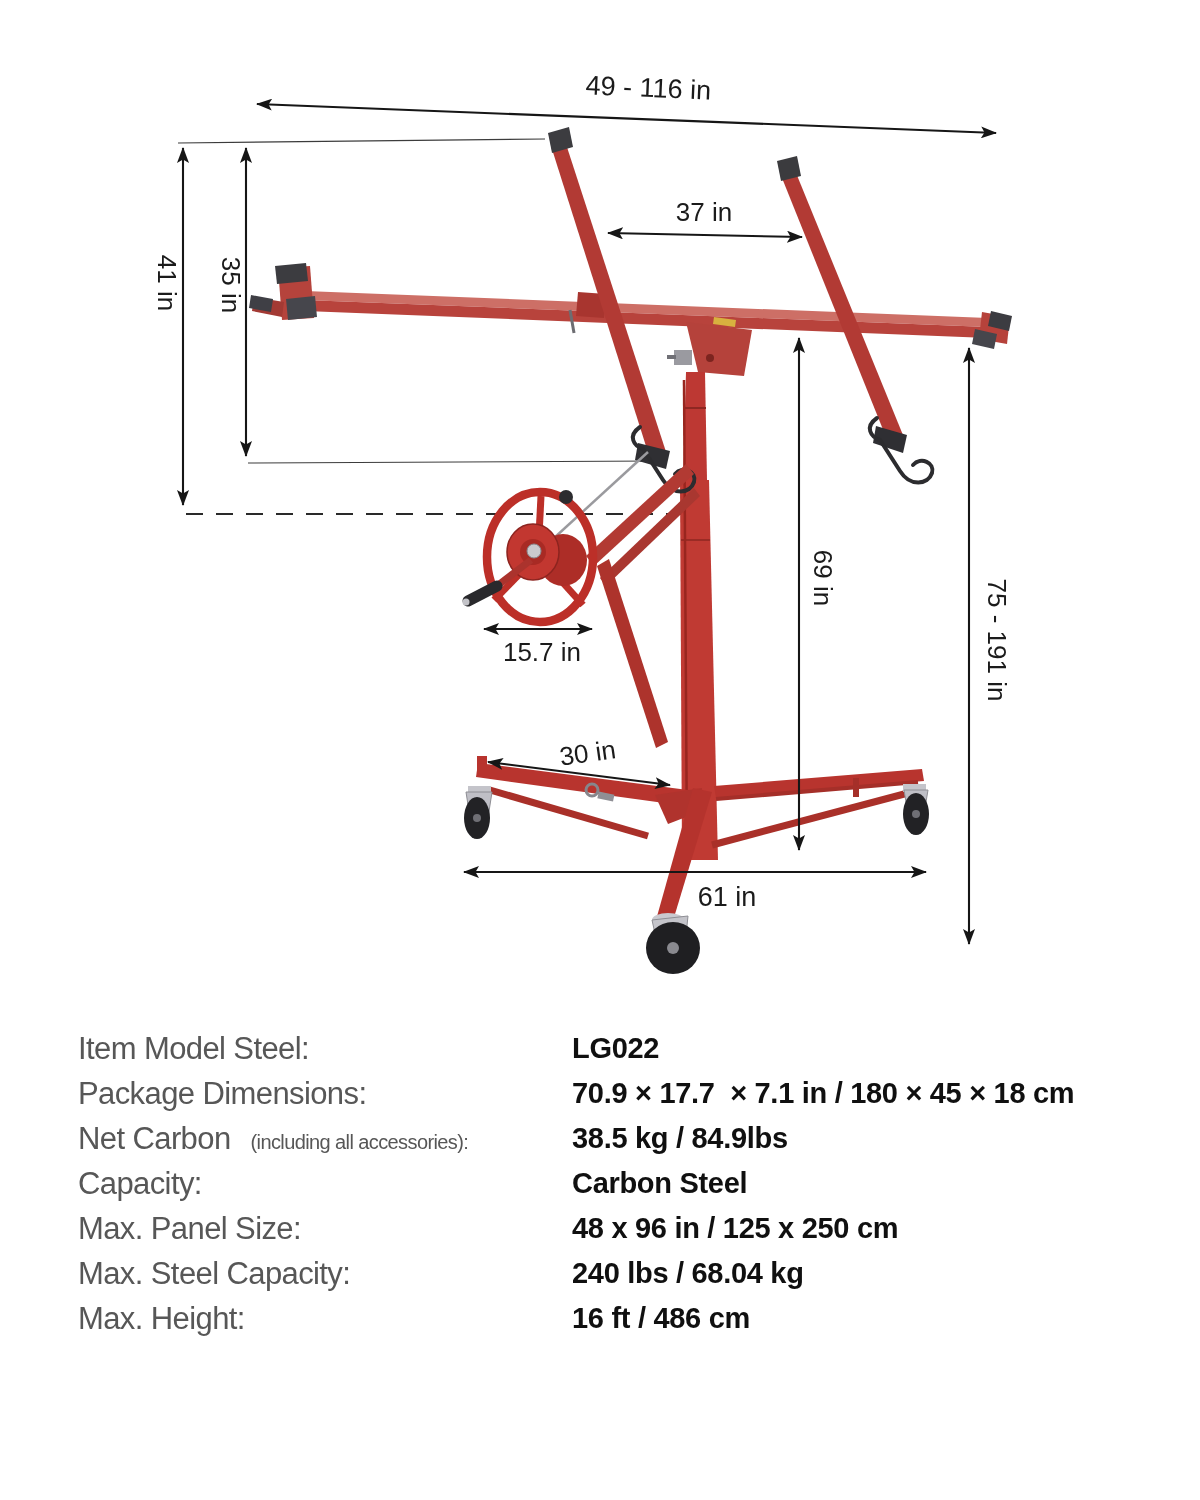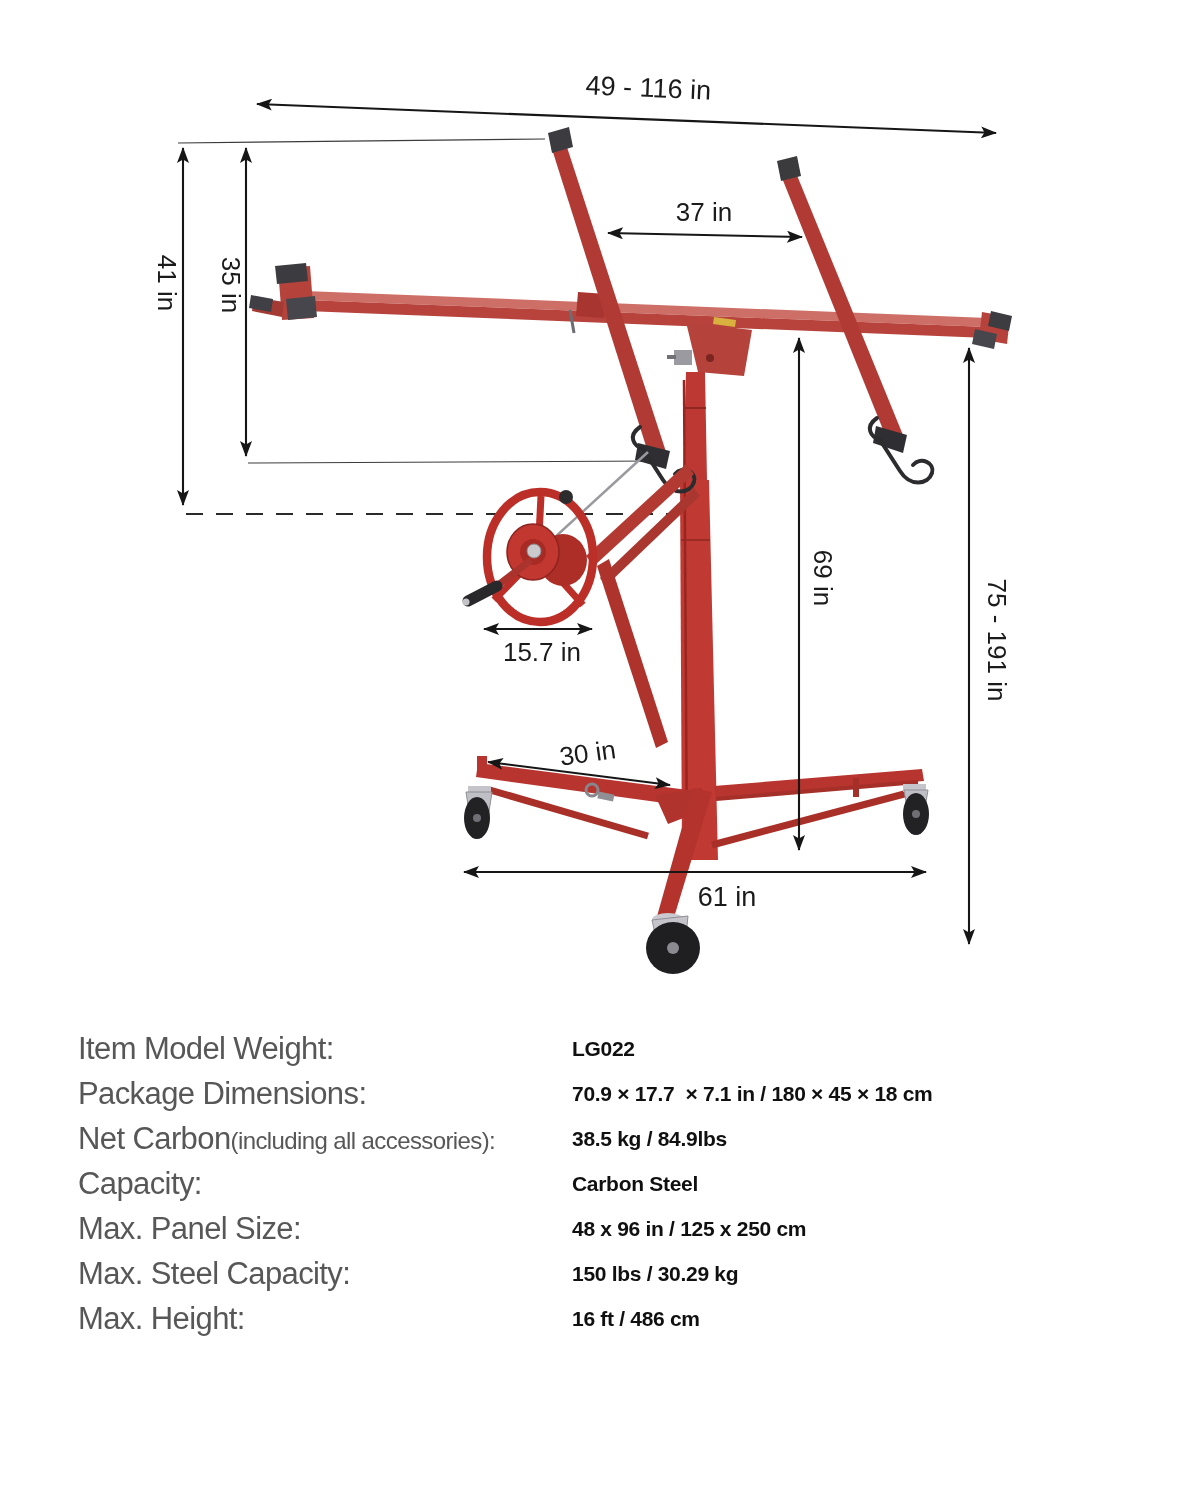--- a/index.html
+++ b/index.html
@@ -7,22 +7,22 @@
   #stage{position:absolute;left:0;top:0;width:1200px;height:1010px;}
   .dim-line{stroke:#161616;stroke-width:2.1;fill:none;}
   .ext-line{stroke:#3c3c3c;stroke-width:1.1;fill:none;}
   .dash-line{stroke:#2a2a2a;stroke-width:1.8;fill:none;stroke-dasharray:17 13;}
   .dim-label{font-family:"Liberation Sans",sans-serif;font-size:26px;fill:#1b1b1b;}
   .dim-label-lg{font-family:"Liberation Sans",sans-serif;font-size:27px;fill:#1b1b1b;}
   .hookwire{stroke:#2c2c2f;stroke-width:4;fill:none;stroke-linecap:round;}
   #spec-table{position:absolute;left:78px;top:1026px;width:1080px;}
   .spec-row{display:grid;grid-template-columns:494px 1fr;height:45px;align-items:center;}
   .spec-label{font-size:31px;color:#575757;letter-spacing:-0.6px;white-space:pre;}
-  .spec-label .suffix{font-size:24px;}
-  .spec-value{font-size:21px;font-weight:bold;color:#101010;letter-spacing:-0.3px;white-space:pre;}
+  .spec-label .suffix{font-size:20px;margin-left:20px;}
+  .spec-value{font-size:29px;font-weight:bold;color:#101010;letter-spacing:-0.3px;white-space:pre;}
 </style>
 </head>
 <body>
 
 <svg id="stage" viewBox="0 0 1200 1010">
   <defs>
     <marker id="ah" viewBox="0 0 16 12" markerWidth="16" markerHeight="12" refX="15" refY="6" orient="auto-start-reverse" markerUnits="userSpaceOnUse">
       <path d="M0,0 L16,6 L0,12 L3.5,6 Z" fill="#161616"></path>
     </marker>
   </defs>
@@ -178,40 +178,40 @@
 
     <g>
       <line class="dim-line" x1="464" y1="872" x2="926" y2="872" marker-start="url(#ah)" marker-end="url(#ah)"></line>
       <text class="dim-label-lg" x="727" y="906" text-anchor="middle">61 in</text>
     </g>
   </g>
 </svg>
 
 <div id="spec-table">
   <div class="spec-row">
-    <div class="spec-label"><span>Item Model Weight:</span><span class="suffix"></span></div>
+    <div class="spec-label"><span>Item Model Steel:</span><span class="suffix"></span></div>
     <div class="spec-value">LG022</div>
   </div>
   <div class="spec-row">
     <div class="spec-label"><span>Package Dimensions:</span><span class="suffix"></span></div>
     <div class="spec-value">70.9 × 17.7  × 7.1 in / 180 × 45 × 18 cm</div>
   </div>
   <div class="spec-row">
     <div class="spec-label"><span>Net Carbon</span><span class="suffix">(including all accessories):</span></div>
     <div class="spec-value">38.5 kg / 84.9lbs</div>
   </div>
   <div class="spec-row">
     <div class="spec-label"><span>Capacity:</span><span class="suffix"></span></div>
     <div class="spec-value">Carbon Steel</div>
   </div>
   <div class="spec-row">
     <div class="spec-label"><span>Max. Panel Size:</span><span class="suffix"></span></div>
     <div class="spec-value">48 x 96 in / 125 x 250 cm</div>
   </div>
   <div class="spec-row">
     <div class="spec-label"><span>Max. Steel Capacity:</span><span class="suffix"></span></div>
-    <div class="spec-value">150 lbs / 30.29 kg</div>
+    <div class="spec-value">240 lbs / 68.04 kg</div>
   </div>
   <div class="spec-row">
     <div class="spec-label"><span>Max. Height:</span><span class="suffix"></span></div>
     <div class="spec-value">16 ft / 486 cm</div>
   </div>
 </div>
 
 </body></html>

